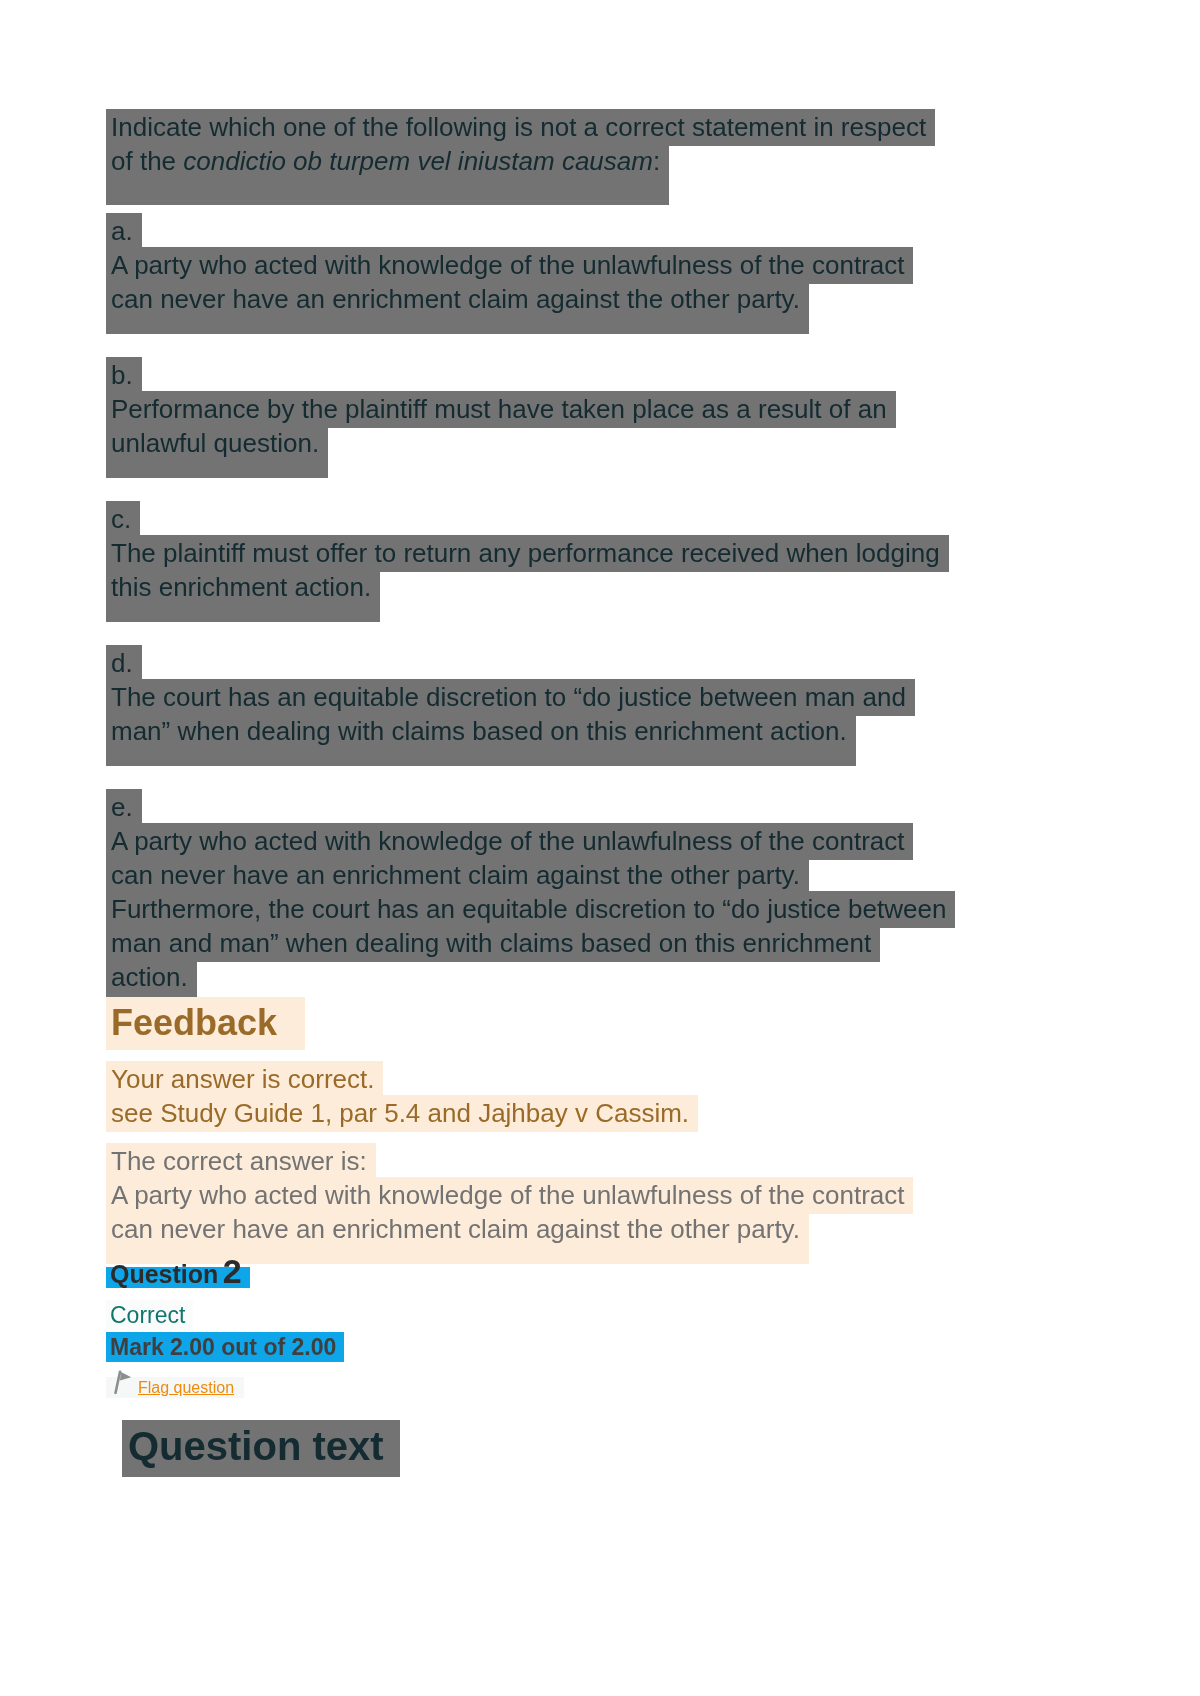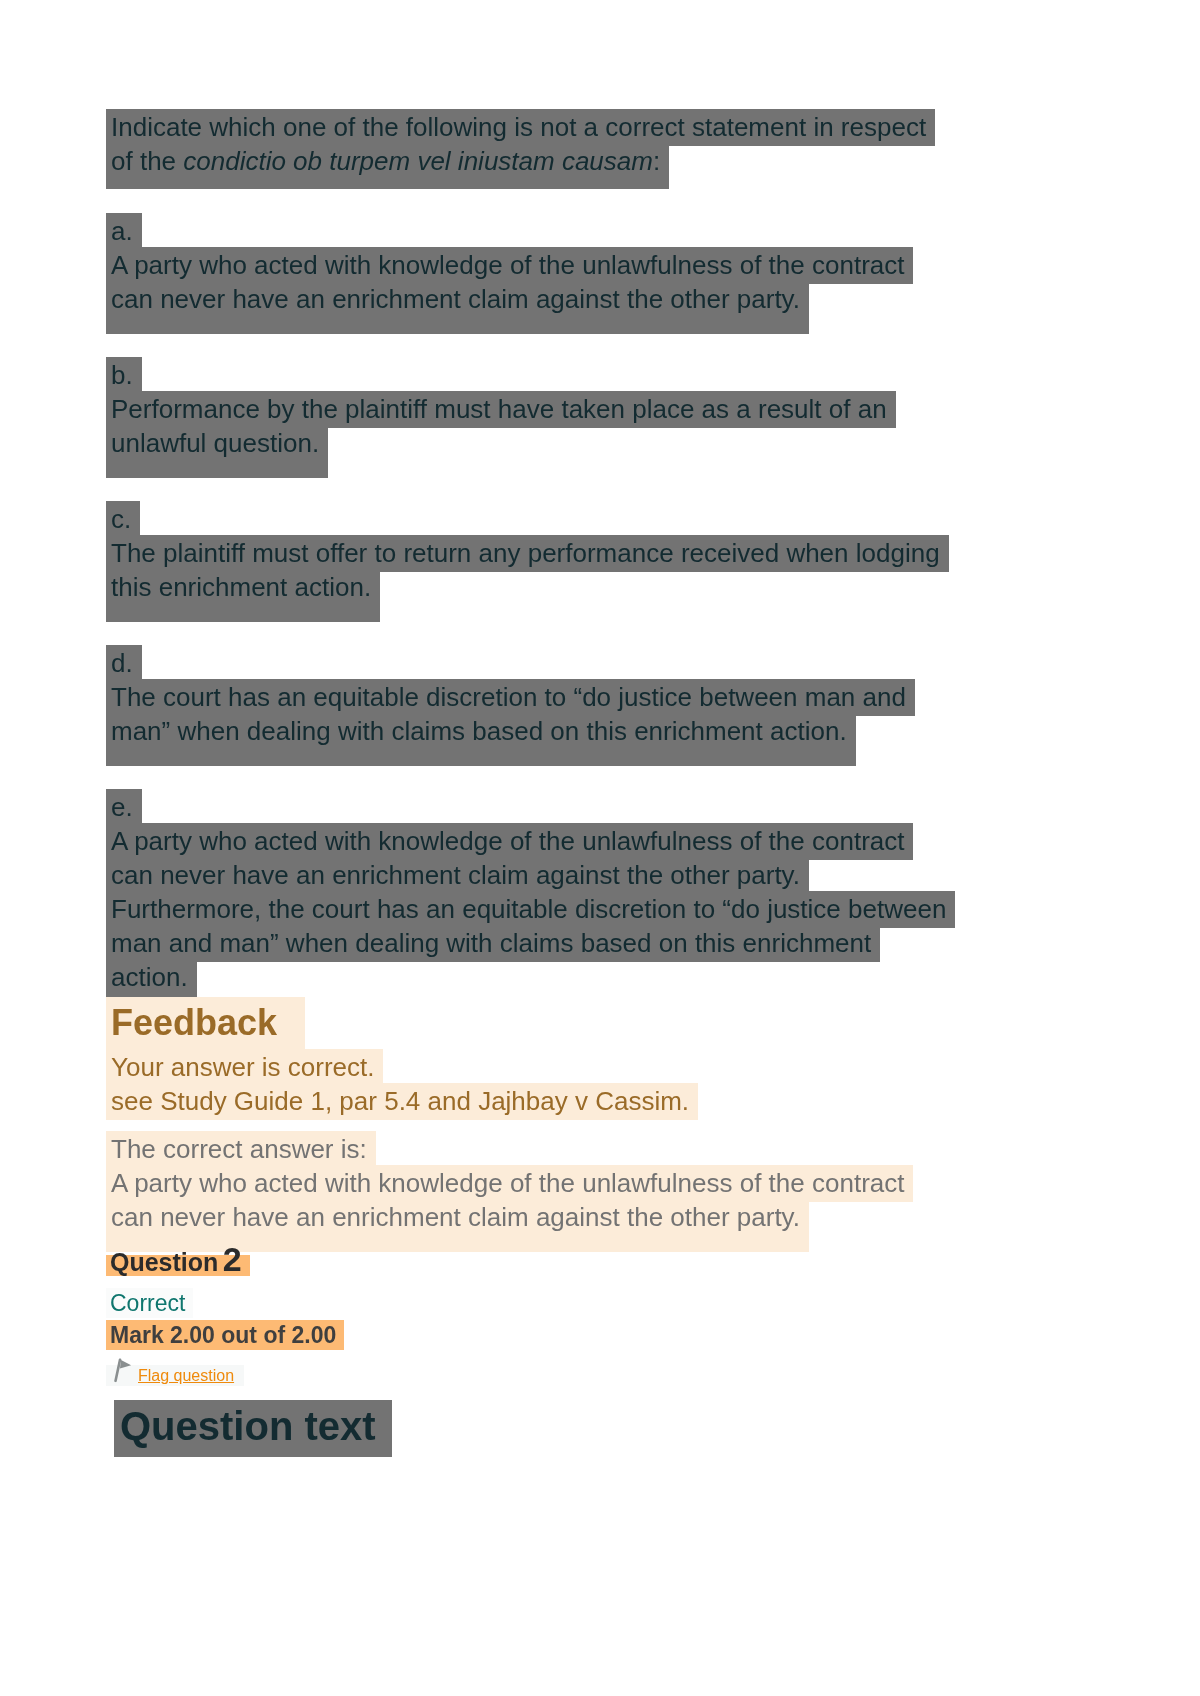--- a/index.html
+++ b/index.html
@@ -15,53 +15,53 @@
   
   .para {
     margin: 0;
     font-size: 26px;
     line-height: 34px;
     color: #132b31;
     font-weight: normal;
   }
   .hl  { background: #737373; padding: 3px 9px 4px 5px; }
   .hlf { background: #fcecd9; padding: 3px 9px 4px 5px; }
-  .hlg  { background: #fdba74; padding: 2px 8px 2px 4px; }
+  .hlg  { background: #0ea5e9; padding: 2px 8px 2px 4px; }
   .hlg2 { background: #fafbfb; padding: 2px 8px 2px 4px; }
   .hlg3 { background: #f6f8f8; padding: 2px 10px 2px 4px; }
   .tail    { padding-bottom: 20px; }
-  .tail-sm { padding-bottom: 13px; }
+  .tail-sm { padding-bottom: 29px; }
   .intro        { margin-bottom: 36px; }
   .option       { margin-bottom: 42px; }
   .option-last  { margin-bottom: 6px; }
   .lat { font-style: italic; }
 
   
   .fb-h {
     margin: 0;
     font-size: 36px;
     line-height: 46px;
     font-weight: bold;
     color: #9a6b28;
   }
   .fb-h .hlf { padding: 5px 28px 7px 5px; }
-  .fb-para  { margin: 4px 0 14px 0; font-size: 26px; line-height: 34px; color: #9a6b28; }
+  .fb-para  { margin: 16px 0 14px 0; font-size: 26px; line-height: 34px; color: #9a6b28; }
   .fb-para2 { margin: 0 0 8px 0;  font-size: 26px; line-height: 34px; color: #737373; }
 
   
   .qnum   { margin: 0 0 6px 0; line-height: 34px; color: #2b2b2b; }
   .qlabel  { font-size: 25px; font-weight: bold; }
   .qnumber { font-size: 34px; font-weight: bold; }
   .qstate { margin: 0 0 4px 0; font-size: 23px; line-height: 28px; color: #0f766e; }
   .qmark  { margin: 0 0 8px 0; font-size: 23px; line-height: 28px; color: #3f3f3f; font-weight: bold; }
   .qflag  { margin: 0 0 4px 0; font-size: 16px; line-height: 30px; }
   .qflag .flag-svg { vertical-align: -6px; margin-right: 6px; }
   .flag-link { color: #ef8a0c; text-decoration: underline; cursor: pointer; }
   .qtext-h {
-    margin: 8px;
+    margin: 16px;
     font-size: 40px;
     line-height: 54px;
     font-weight: bold;
     color: #132b31;
   }
   .qtext-h .hl { padding: 4px 16px 9px 6px; }
 </style>
 </head>
 <body>
 

